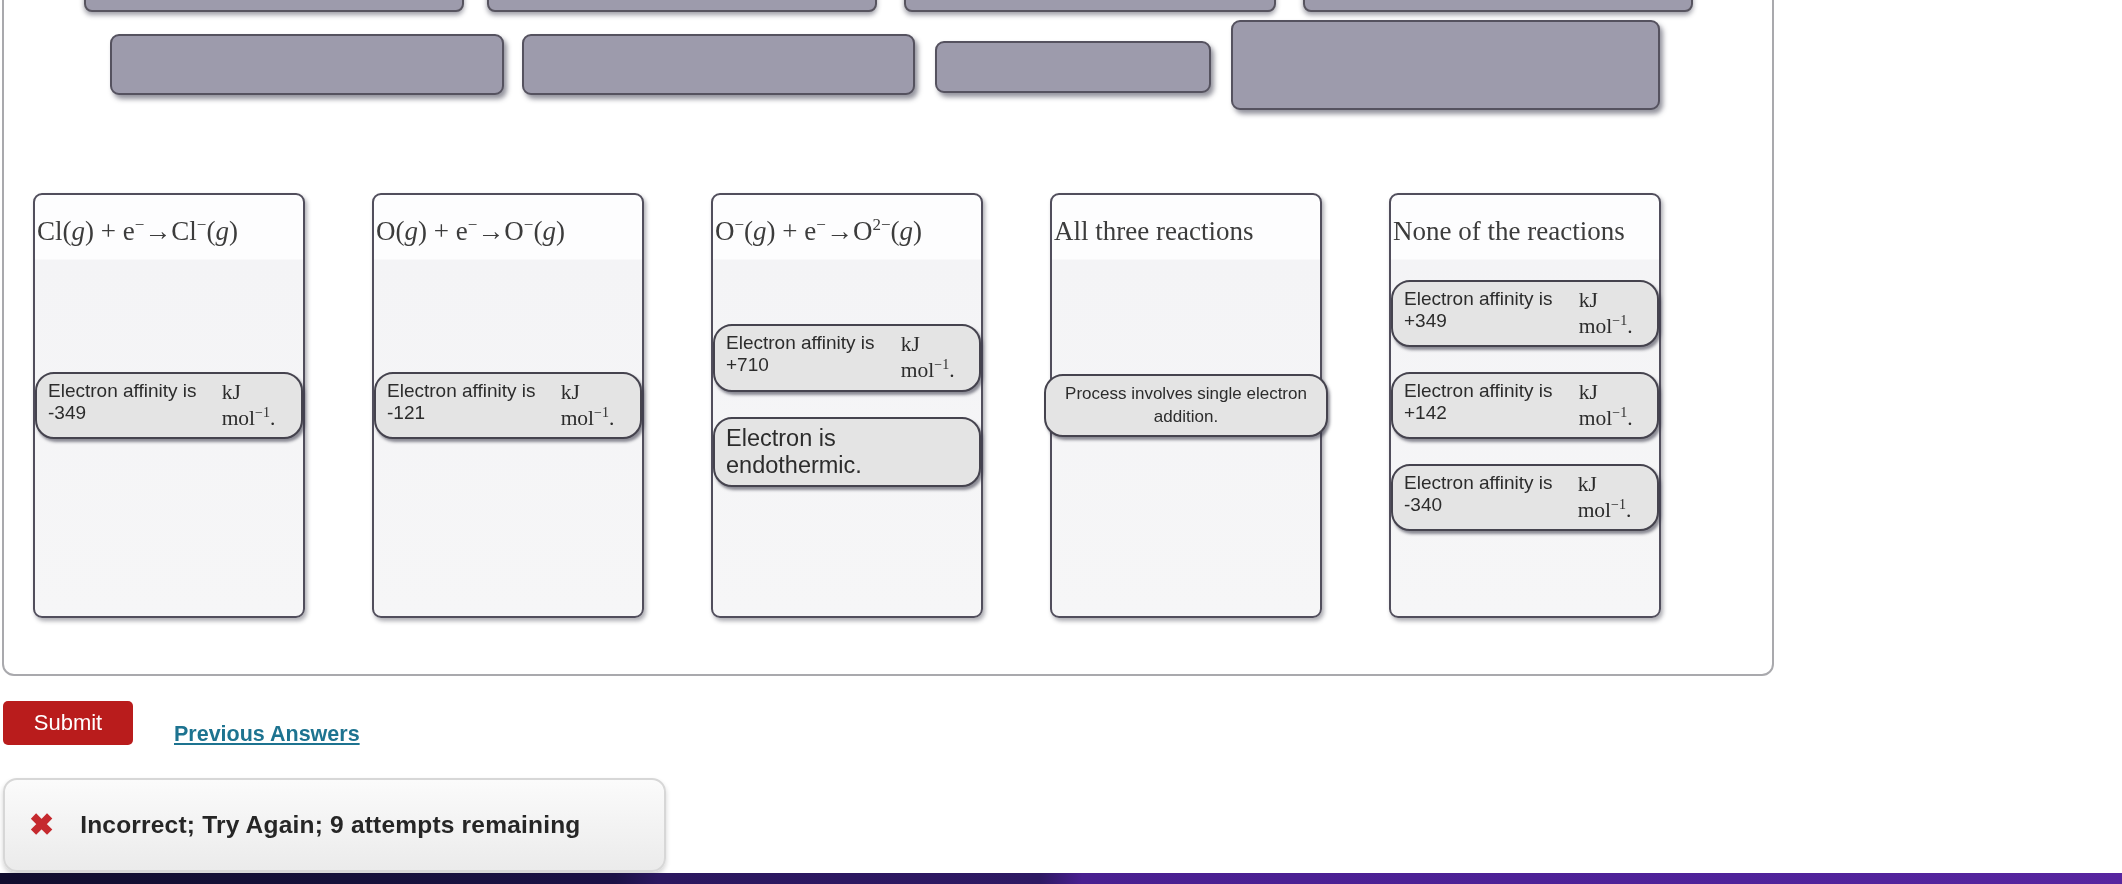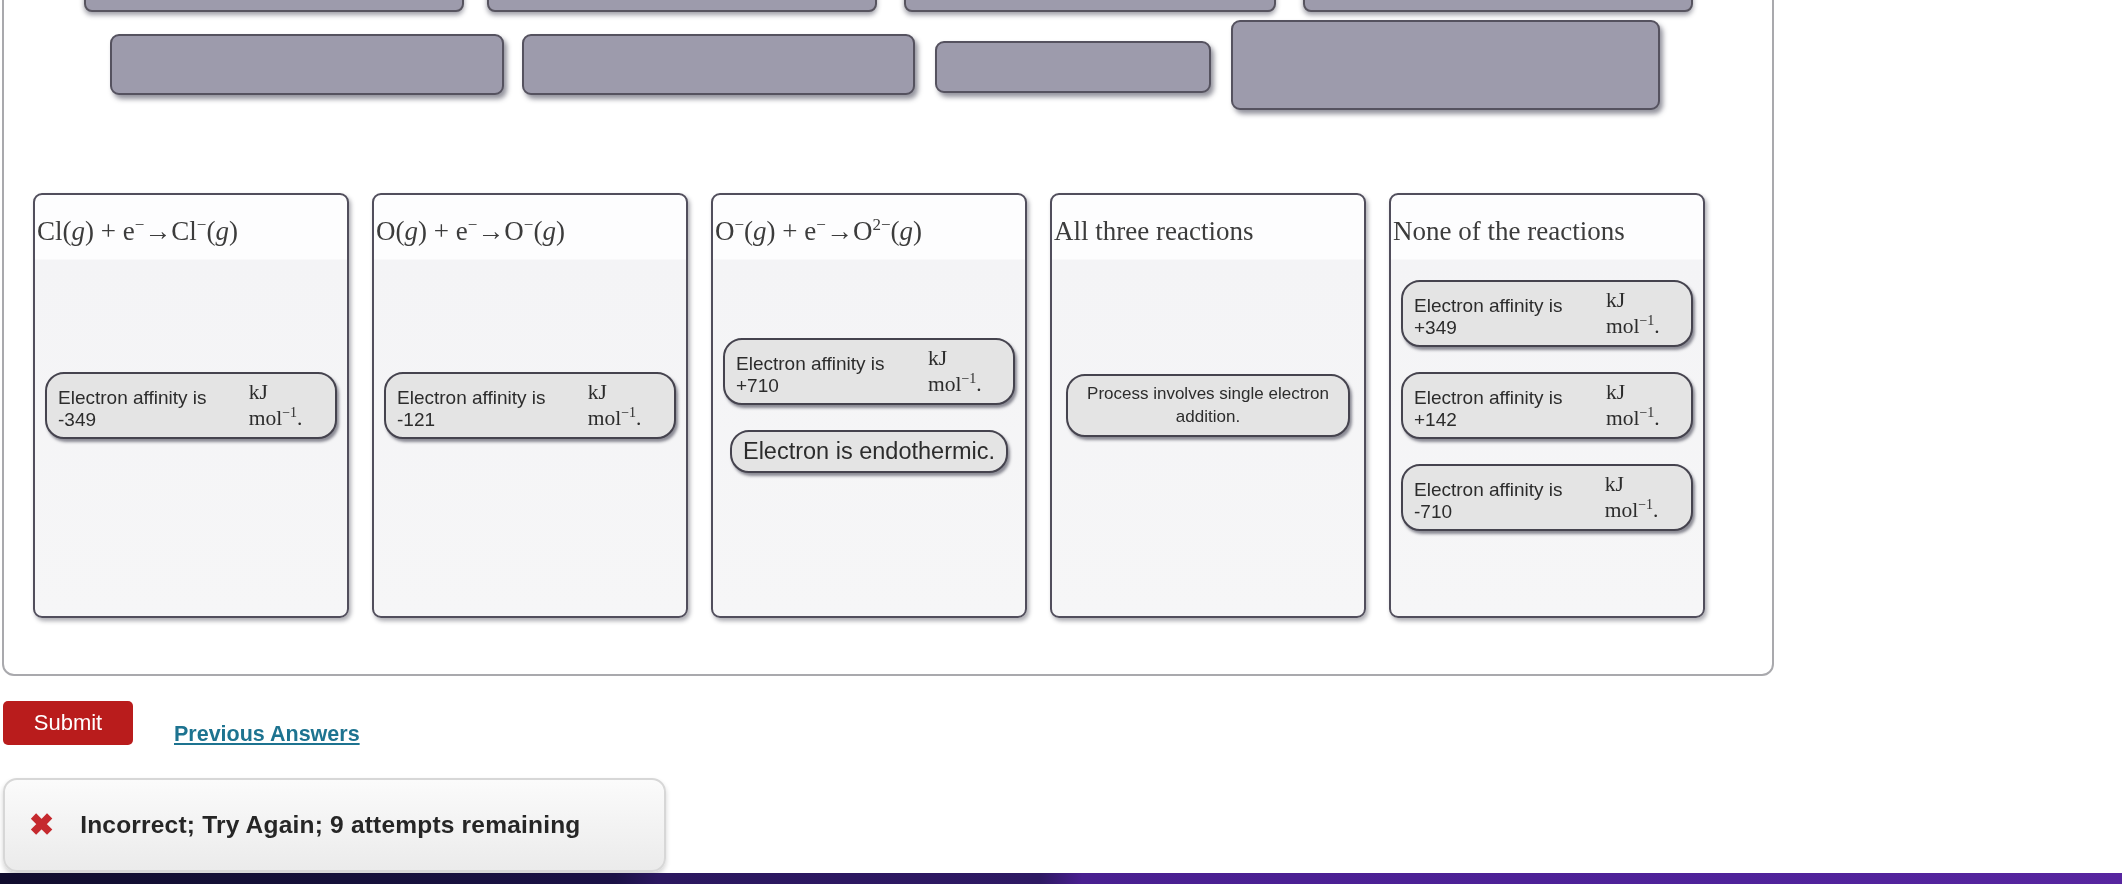--- a/index.html
+++ b/index.html
@@ -23,39 +23,39 @@
   .blank{
     position:absolute;background:#9d9bac;border:2px solid #55525f;border-radius:9px;
     box-shadow:3px 4px 5px rgba(40,40,60,.5);
   }
   .b1{left:110px;top:34px;width:390px;height:57px}
   .b2{left:522px;top:34px;width:389px;height:57px}
   .b3{left:935px;top:41px;width:272px;height:48px}
   .b4{left:1231px;top:20px;width:425px;height:86px}
   
   .bin{
-    position:absolute;top:193px;width:316px;height:425px;box-sizing:border-box;
+    position:absolute;top:193px;width:272px;height:425px;box-sizing:border-box;
     border:2px solid #514e5c;border-radius:9px;
     background:linear-gradient(180deg,#fdfdfe 0px,#fdfdfe 64px,#f4f4f6 65px,#f6f6f7 100%);
     box-shadow:2px 3px 4px rgba(70,70,85,.45);
   }
   .bin-header{
     position:absolute;top:0;left:0;right:0;padding:20px 2px 0 2px;
     font-family:"Liberation Serif",serif;font-size:27px;color:#3c3c3c;line-height:1.2;
   }
   .bin-header sup{font-size:17px;}
   .bin-header .it{font-style:italic;}
   .chips{
     position:absolute;left:0;top:0;right:0;bottom:0;
     display:flex;flex-direction:column;justify-content:center;align-items:center;gap:25px;
   }
   .chip{
     background:#e4e4e4;border:2px solid #45434e;border-radius:19px;
     box-shadow:2px 3px 3px rgba(50,50,65,.55);
-    display:flex;align-items:flex-end;justify-content:center;
+    display:flex;align-items:flex-start;justify-content:center;
     padding:6px 11px;max-width:292px;box-sizing:border-box;
   }
   .chip-sans{font-size:19px;color:#2c2c2c;white-space:pre-wrap;}
   .chip-math{font-family:"Liberation Serif",serif;font-size:21.5px;color:#2c2c2c;margin-left:6px;}
   .chip-math sup{font-size:14px;}
   .chip.large .chip-sans{font-size:23.5px;}
   .chip.small{width:284px;padding:7px 8px;}
   .chip.small .chip-sans{font-size:17px;line-height:1.3;text-align:center;}
   
   .submit{
@@ -143,21 +143,21 @@
         <div class="chips">
           <div class="chip affinity">
             <span class="chip-sans">Electron affinity is +349</span>
             <span class="chip-math"><span>kJ mol</span><sup>−1</sup><span>.</span></span>
           </div>
           <div class="chip affinity">
             <span class="chip-sans">Electron affinity is +142</span>
             <span class="chip-math"><span>kJ mol</span><sup>−1</sup><span>.</span></span>
           </div>
           <div class="chip affinity">
-            <span class="chip-sans">Electron affinity is -710</span>
+            <span class="chip-sans">Electron affinity is -340</span>
             <span class="chip-math"><span>kJ mol</span><sup>−1</sup><span>.</span></span>
           </div>
         </div>
       </div>
     </div>
 
   <button class="submit">Submit</button>
 
   <a class="prev">Previous Answers</a>
 

